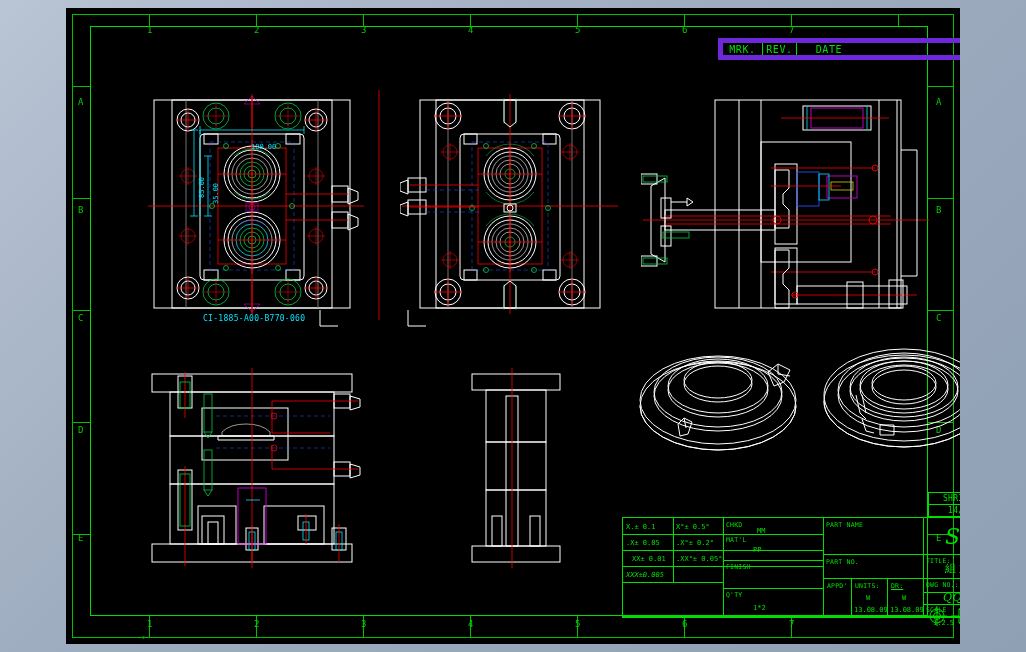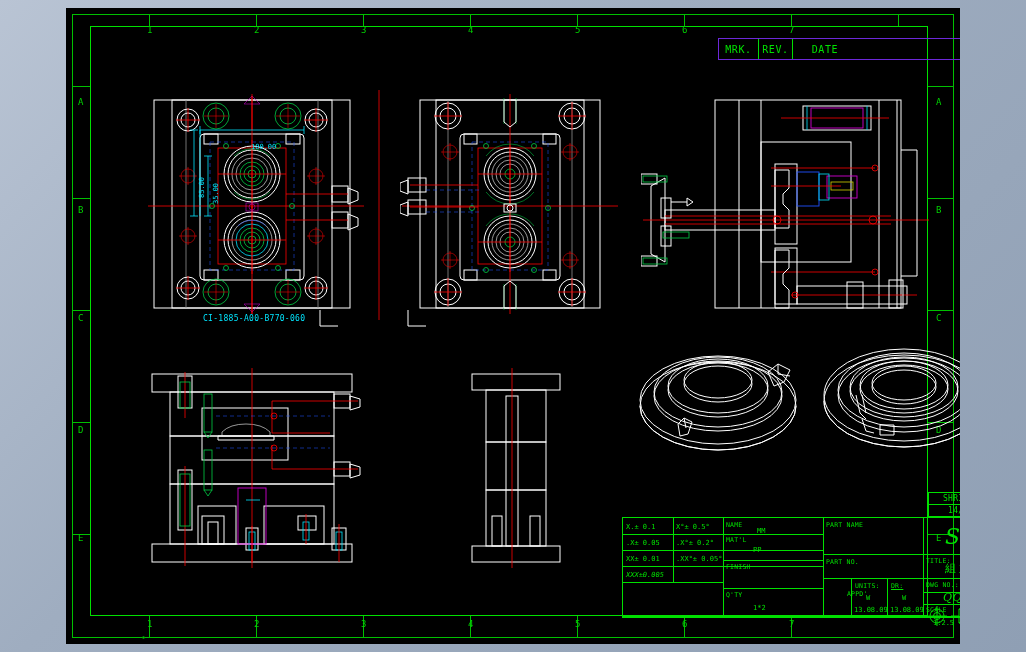--- a/index.html
+++ b/index.html
@@ -64,21 +64,21 @@
   .partcode {
     position: absolute; color: #00e5ff;
     font-family: "DejaVu Sans Mono", monospace;
     font-size: 8px; letter-spacing: .3px; white-space: nowrap;
   }
 
   
   .rev-table {
     position: absolute; left: 652px; top: 30px;
     width: 286px; height: 22px;
-    border: 1px solid #6d28d9;
+    border: 5px solid #6d28d9;
     display: flex;
   }
   .rev-cell {
     border-right: 1px solid #00e000;
     color: #00e000;
     font-family: "DejaVu Sans Mono", monospace;
     font-size: 10px; letter-spacing: .6px;
     display: flex; align-items: center; justify-content: center;
   }
   .rev-cell:last-child { border-right: none; }
@@ -701,40 +701,40 @@
       <div class="tb-line tb-v" style="left:100px;top:0;height:100px;"></div>
       <div class="tb-line tb-v" style="left:200px;top:0;height:100px;"></div>
       <div class="tb-line tb-v" style="left:300px;top:0;height:100px;"></div>
       <div class="tb-line tb-v" style="left:228px;top:60px;height:40px;"></div>
       <div class="tb-line tb-v" style="left:264px;top:60px;height:40px;"></div>
 
       <span class="tb-txt val" style="left:3px;top:5px;">X.± 0.1</span>
       <span class="tb-txt val" style="left:53px;top:5px;">X°± 0.5°</span>
       <span class="tb-txt val" style="left:3px;top:21px;">.X± 0.05</span>
       <span class="tb-txt val" style="left:53px;top:21px;">.X°± 0.2°</span>
-      <span class="tb-txt val" style="left:3px;top:37px;text-align:center;">XX± 0.01</span>
+      <span class="tb-txt val" style="left:9px;top:37px;text-align:center;">XX± 0.01</span>
       <span class="tb-txt val" style="left:53px;top:37px;">.XX°± 0.05°</span>
       <span class="tb-txt val" style="left:3px;top:53px;font-style:italic;">XXX±0.005</span>
       <span class="tb-txt val" style="left:53px;top:53px;"></span>
 
-      <span class="tb-txt lbl" style="left:103px;top:3px;">NAME</span>
+      <span class="tb-txt lbl" style="left:103px;top:3px;">CHKD</span>
       <span class="tb-txt val" style="left:134px;top:9px;">MM</span>
       <span class="tb-txt lbl" style="left:103px;top:18px;">MAT'L</span>
       <span class="tb-txt val" style="left:130px;top:28px;">PP</span>
       <span class="tb-txt lbl" style="left:103px;top:45px;">FINISH</span>
       <span class="tb-txt val" style="left:134px;top:55px;"></span>
       <span class="tb-txt lbl" style="left:103px;top:73px;">Q'TY</span>
       <span class="tb-txt val" style="left:130px;top:86px;">1*2</span>
 
       <span class="tb-txt lbl" style="left:203px;top:3px;">PART NAME</span>
       <span class="tb-txt val" style="left:240px;top:18px;"></span>
       <span class="tb-txt lbl" style="left:203px;top:40px;">PART NO.</span>
       <span class="tb-txt val" style="left:240px;top:50px;"></span>
 
-      <span class="tb-txt lbl" style="left:204px;top:72px;margin-left:20px;">APPD'</span>
+      <span class="tb-txt lbl" style="left:204px;top:64px;">APPD'</span>
       <span class="tb-txt lbl" style="left:232px;top:64px;">UNITS:</span>
       <span class="tb-txt lbl" style="left:268px;top:64px;text-decoration:underline;">DR:</span>
       <span class="tb-txt val" style="left:206px;top:82px;"></span>
       <span class="tb-txt val" style="left:243px;top:76px;">W</span>
       <span class="tb-txt val" style="left:231px;top:88px;">13.08.09</span>
       <span class="tb-txt val" style="left:279px;top:76px;">W</span>
       <span class="tb-txt val" style="left:267px;top:88px;">13.08.09</span>
 
       <span class="tb-logo" style="left:322px;top:8px;">SQQ</span>
       <span class="tb-txt lbl" style="left:303px;top:39px;">TITLE:</span>

